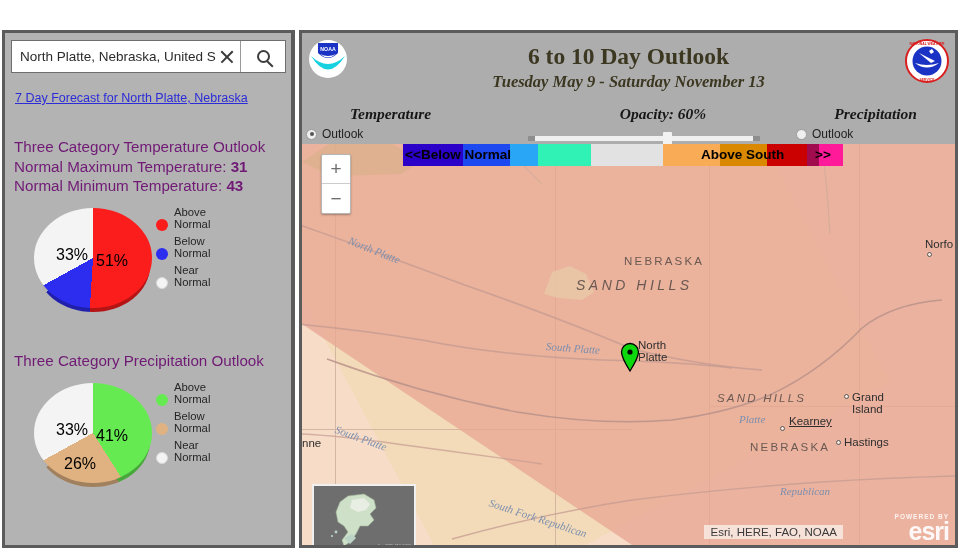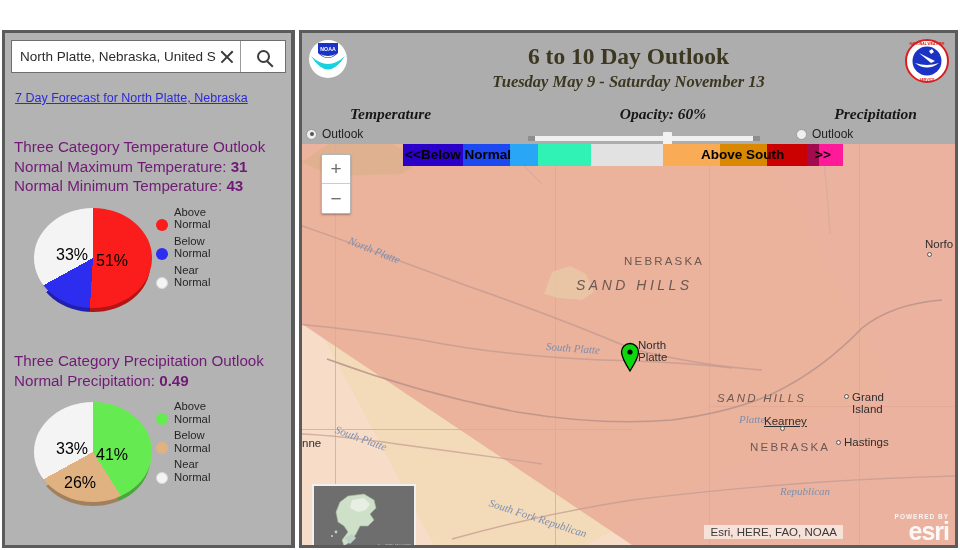--- a/index.html
+++ b/index.html
@@ -325,23 +325,20 @@
             <div class="legend-item">
               <span class="legend-dot" style="background: rgb(244, 244, 244); border: 1px solid rgb(216, 216, 216);"></span>
               <span class="legend-label">Near<br>Normal</span>
             </div>
           </div>
       </div>
     </div>
 
     <div class="precip-block">
       <div class="section-title">Three Category Precipitation Outlook</div>
-      <div class="section-title">
-        <span>Normal Precipitation: </span><b>0.49</b>
-      </div>
 
       <div class="chart-row">
         <div class="pie-wrap">
           <div class="pie-shadow" id="precip-pie-shadow" style="background: conic-gradient(rgb(73, 168, 59) 0deg, rgb(73, 168, 59) 147.6deg, rgb(161, 128, 93) 147.6deg, rgb(161, 128, 93) 241.2deg, rgb(176, 176, 176) 241.2deg, rgb(176, 176, 176) 360deg);"></div>
           <div class="pie" id="precip-pie" style="background: conic-gradient(rgb(102, 234, 82) 0deg, rgb(102, 234, 82) 147.6deg, rgb(224, 178, 129) 147.6deg, rgb(224, 178, 129) 241.2deg, rgb(244, 244, 244) 241.2deg, rgb(244, 244, 244) 360deg); border-radius: 50%; width: 118px; height: 100px;"></div>
           <div id="precip-pie-labels">
               <span class="pct-label" style="left: 62px; top: 44px;">41%</span>
               <span class="pct-label" style="left: 30px; top: 72px;">26%</span>
               <span class="pct-label" style="left: 22px; top: 38px;">33%</span>
             </div>
@@ -468,21 +465,21 @@
           <div class="map-label lbl-river" style="left: 32px; top: 288px; transform: rotate(20deg);">South Platte</div>
           <div class="map-label lbl-river" style="left: 437px; top: 269px;">Platte</div>
           <div class="map-label lbl-river" style="left: 478px; top: 341px; text-align: center;">Republican</div>
           <div class="map-label lbl-river" style="left: 185px; top: 368px; transform: rotate(18deg);">South Fork Republican</div>
         </div>
       <div id="map-cities">
           <div class="map-label lbl-city" style="left: 623px; top: 94px; line-height: 12px;">Norfo</div>
           <div class="city-dot" style="left: 625px; top: 108px;"></div>
           <div class="map-label lbl-city" style="left: 550px; top: 247px; line-height: 12px;">Grand<br>Island</div>
           <div class="city-dot" style="left: 542px; top: 250px;"></div>
-          <div class="map-label lbl-city" style="left: 462px; top: 271px; line-height: 12px; text-decoration: underline;">Kearney</div>
+          <div class="map-label lbl-city" style="left: 487px; top: 271px; line-height: 12px; text-decoration: underline;">Kearney</div>
           <div class="city-dot" style="left: 478px; top: 282px;"></div>
           <div class="map-label lbl-city" style="left: 542px; top: 292px; line-height: 12px;">Hastings</div>
           <div class="city-dot" style="left: 534px; top: 296px;"></div>
           <div class="map-label lbl-city" style="left: 0px; top: 293px; line-height: 12px;">nne</div>
           <div class="map-label lbl-city" style="left: 0px; top: 400px; line-height: 12px;">eley</div>
         </div>
 
       <div class="zoom-ctl">
         <div class="zoom-btn plus">+</div>
         <div class="zoom-btn">−</div>

